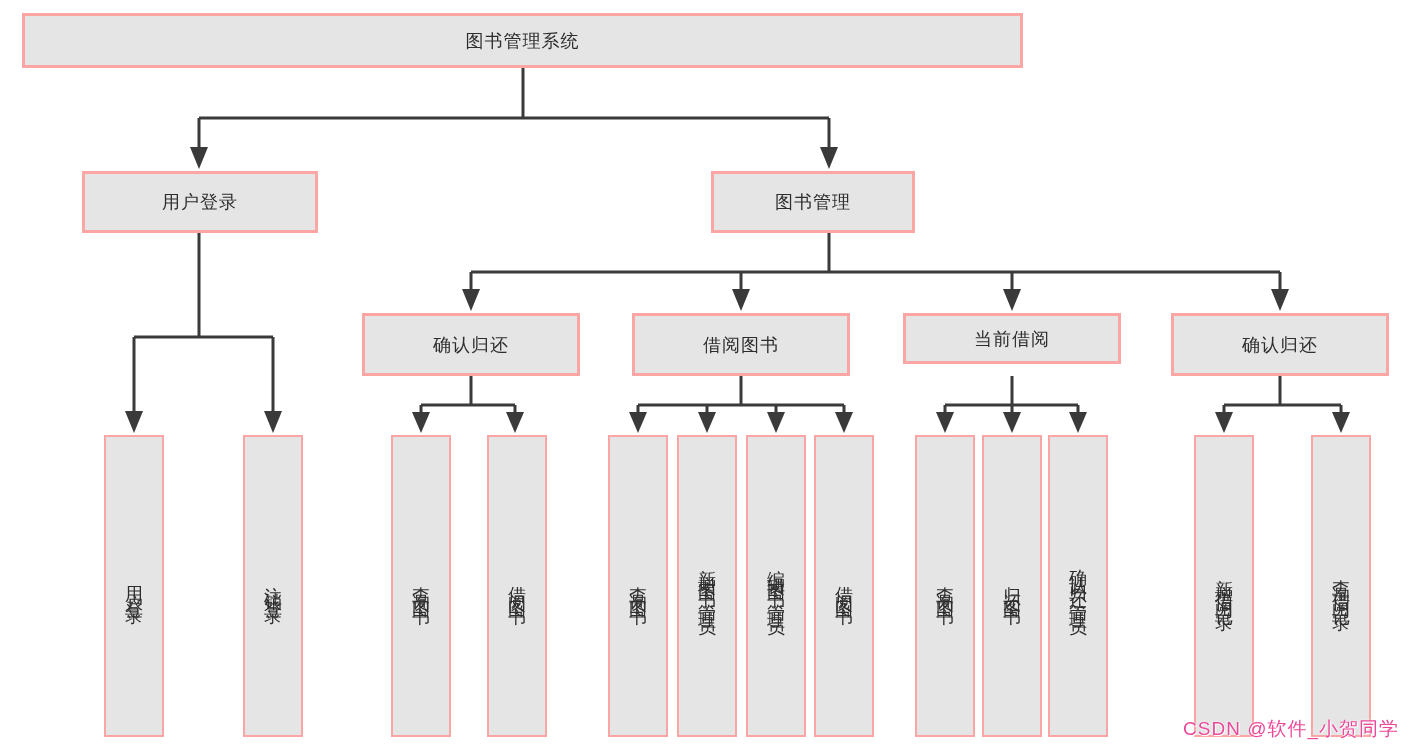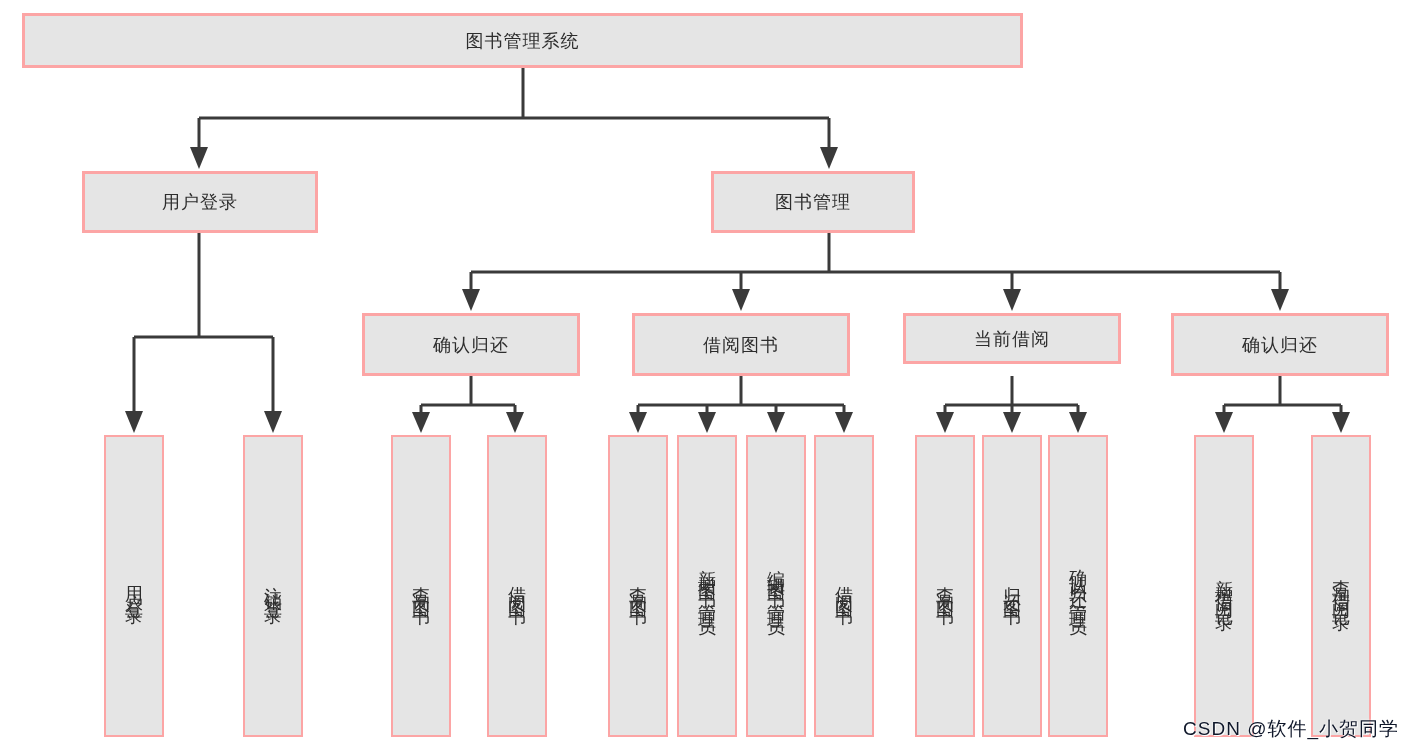--- a/index.html
+++ b/index.html
@@ -48,21 +48,21 @@
     writing-mode: vertical-rl;
     text-orientation: mixed;
     letter-spacing: 7px;
     line-height: 1;
   }
   .watermark {
     position: absolute;
     right: 6px;
     bottom: 5px;
     font-size: 19px;
-    color: #0f172a;
+    color: #ec4899;
     letter-spacing: 1px;
     text-shadow: 0 0 2px #ffffff, 1px 1px 0 #ffffff;
     white-space: nowrap;
   }
 </style>
 </head>
 <body>
 
 <div class="stage">
 

